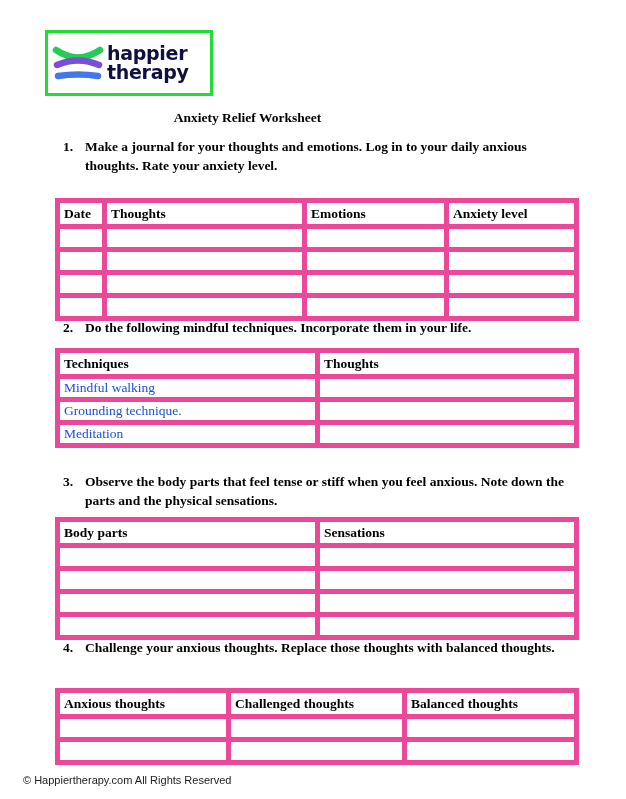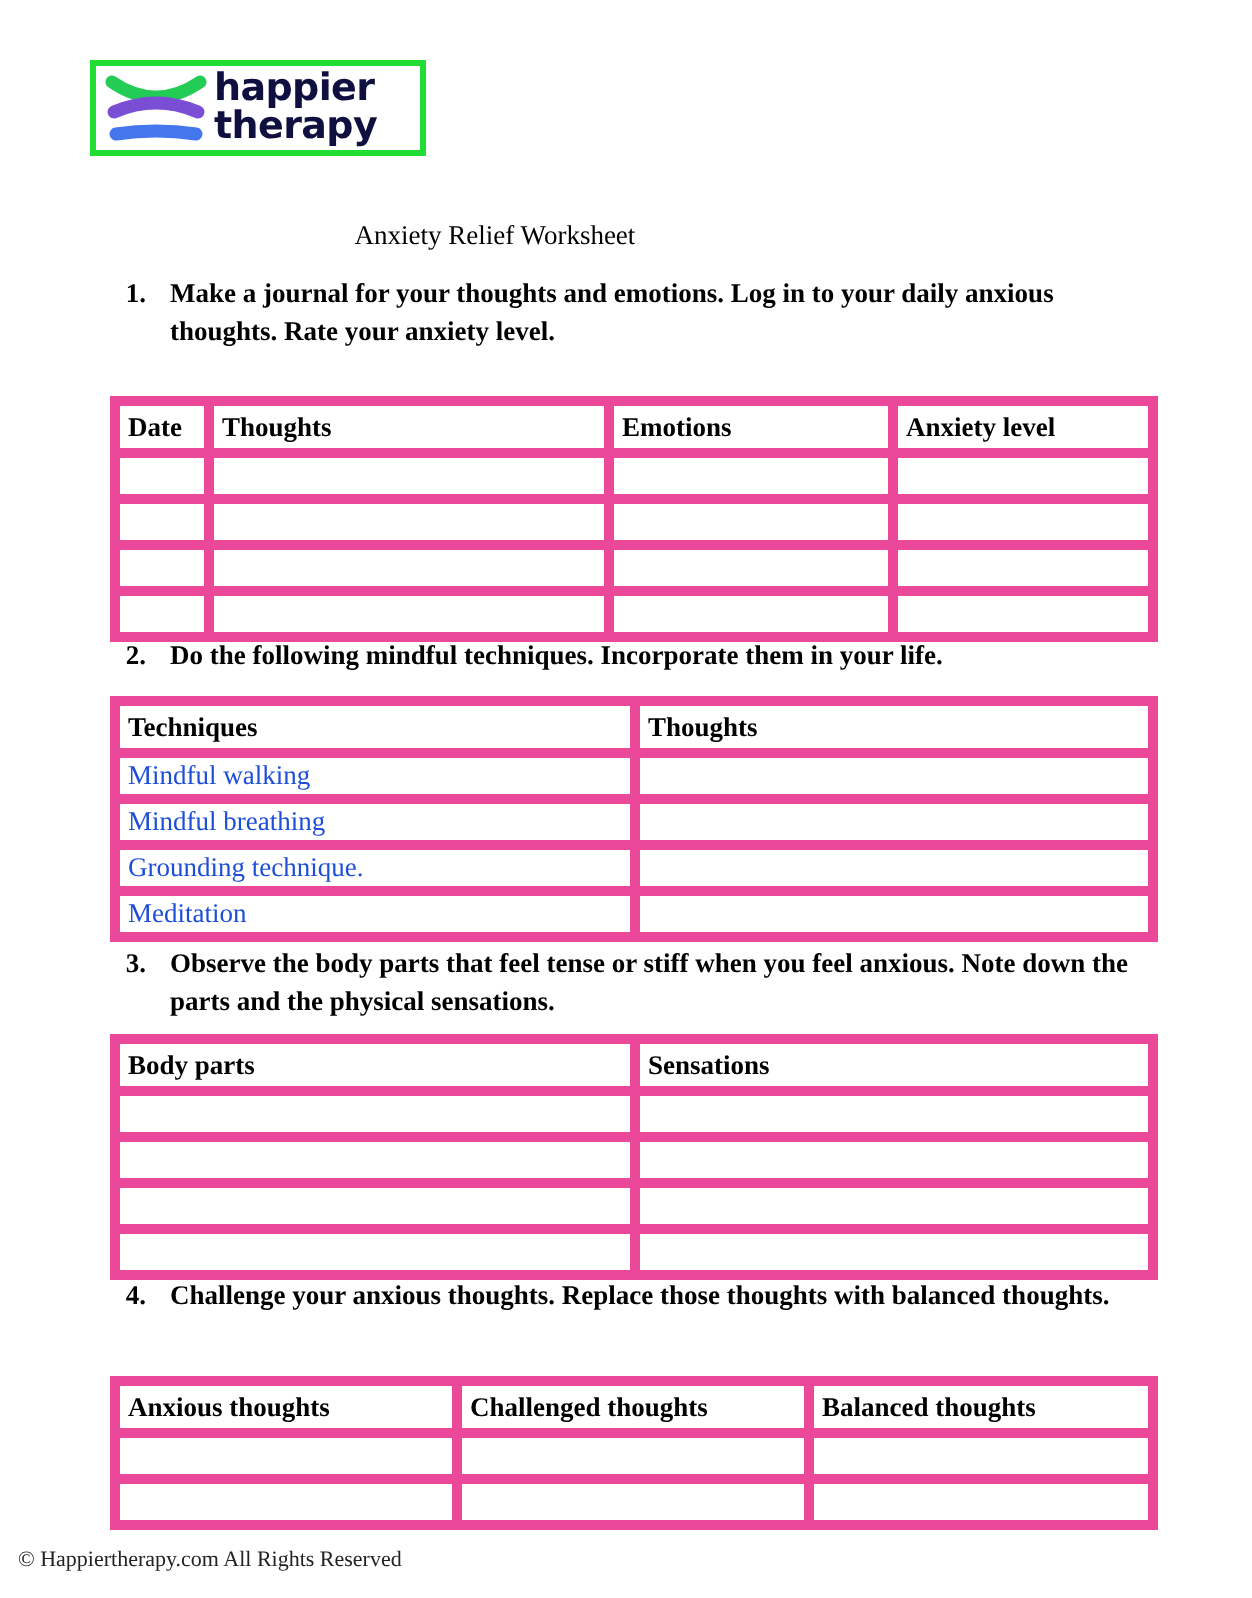--- a/index.html
+++ b/index.html
@@ -15,21 +15,21 @@
     color: #000000;
     overflow: hidden;
   }
 
   
   .logo-box {
     position: absolute;
     left: 45px;
     top: 30px;
     width: 168px;
-    height: 48px;
+    height: 66px;
     border: 3px solid #22dd33;
     background: #ffffff;
     box-sizing: border-box;
     display: flex;
     align-items: center;
   }
   .logo-mark {
     width: 54px;
     height: 40px;
     margin-left: 3px;
@@ -47,21 +47,21 @@
   .logo-words span { display: block; }
 
   
   .doc-title {
     position: absolute;
     left: 0;
     top: 110px;
     width: 495px;
     text-align: center;
     font-size: 13.5px;
-    font-weight: normal;
+    font-weight: bold;
   }
   .step {
     position: absolute;
     font-size: 13.5px;
     font-weight: bold;
     line-height: 19px;
   }
   .step .num {
     position: absolute;
     left: 0;
@@ -109,23 +109,23 @@
   }
 
   #table-1 { left: 55px; top: 198px; width: 519px; }
   #table-2 { left: 55px; top: 348px; width: 519px; }
   #table-3 { left: 55px; top: 517px; width: 519px; padding-left: 36px; }
   #table-4 { left: 55px; top: 688px; width: 519px; }
 
   
   .footer {
     position: absolute;
-    left: 9px;
+    left: 23px;
     top: 774px;
-    font-family: Liberation Serif, serif;
+    font-family: Liberation Sans, sans-serif;
     font-size: 11px;
     color: #222222;
   }
 </style>
 </head>
 <body>
 
 <div class="logo-box">
   <svg class="logo-mark" viewBox="0 0 54 40">
     <path d="M5 7 Q27 22 49 7" stroke="#22cc55" stroke-width="6.5" fill="none" stroke-linecap="round"></path>
@@ -212,24 +212,20 @@
         <th>Techniques</th>
         <th>Thoughts</th>
       </tr>
     </thead>
     <tbody>
       <tr>
         <td class="filled">Mindful walking</td>
         <td></td>
       </tr>
       <tr>
-        <td class="filled">Mindful breathing</td>
-        <td></td>
-      </tr>
-      <tr>
         <td class="filled">Grounding technique.</td>
         <td></td>
       </tr>
       <tr>
         <td class="filled">Meditation</td>
         <td></td>
       </tr>
     </tbody>
   </table>
 <table class="sheet" id="table-3">

